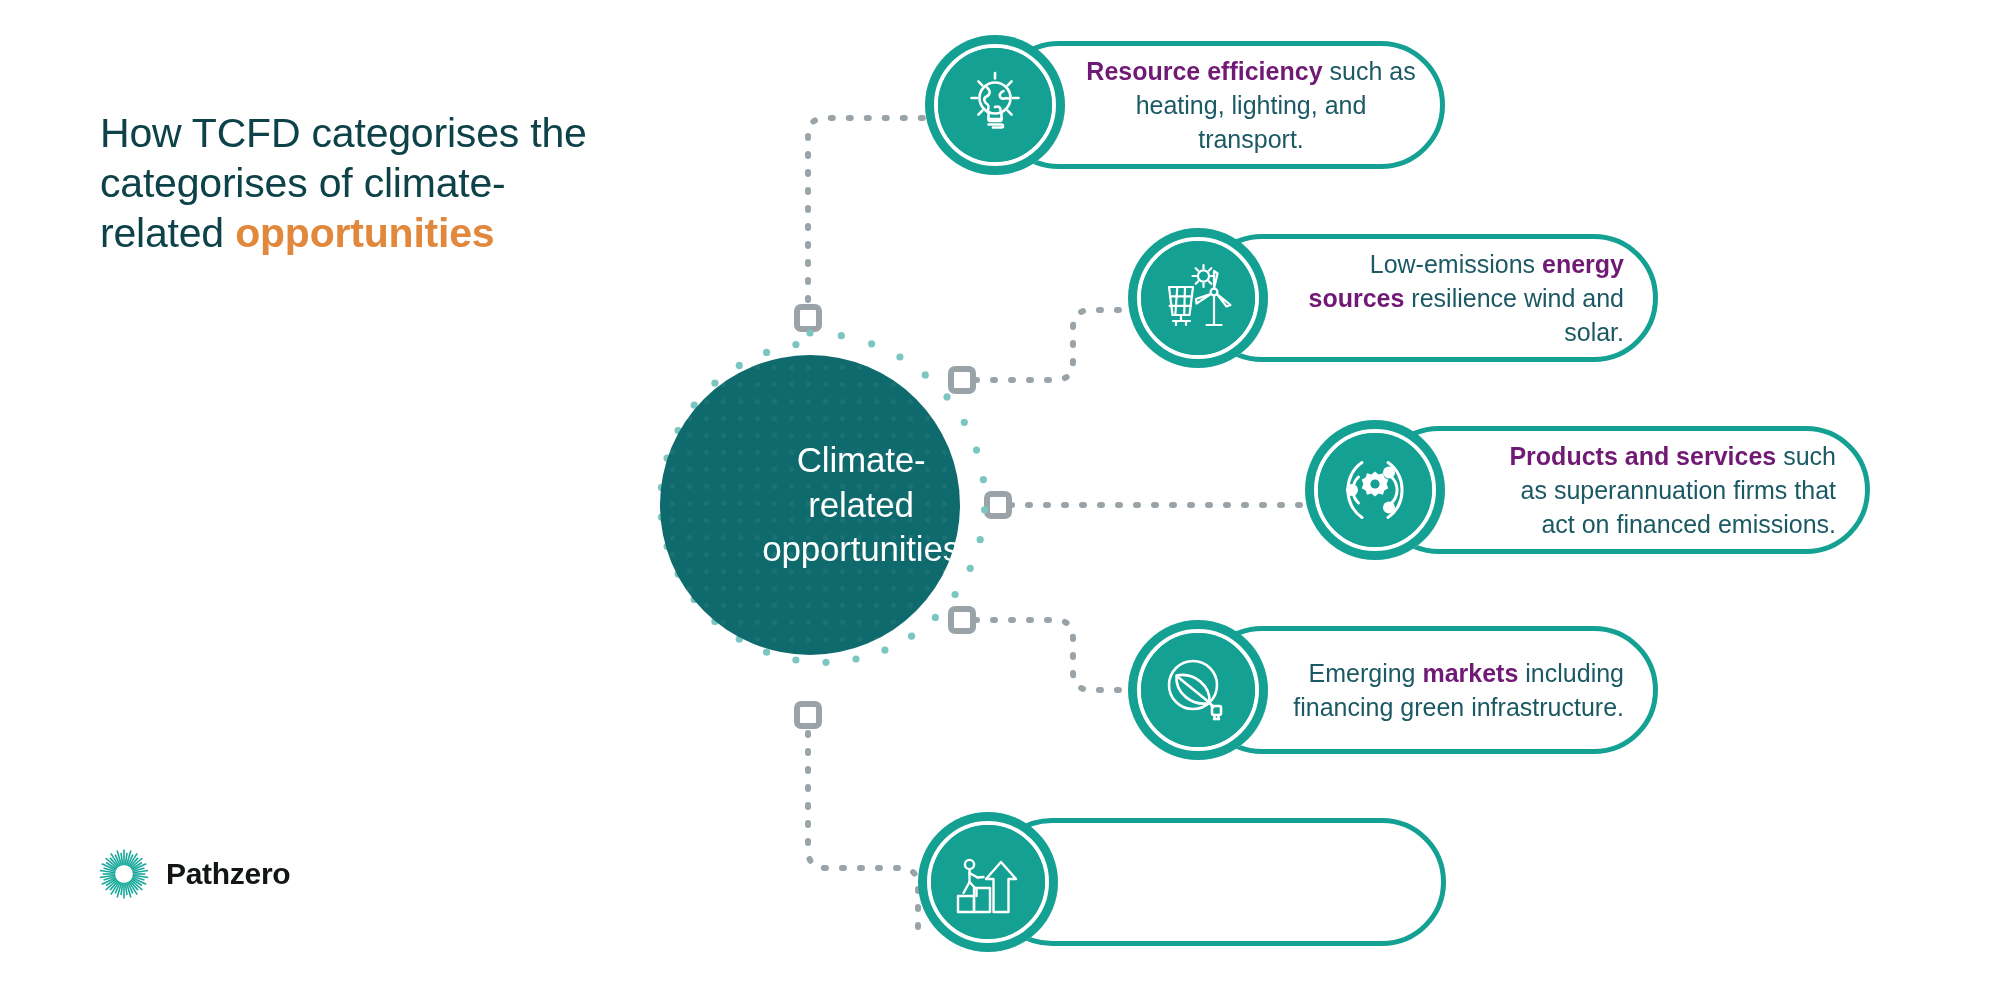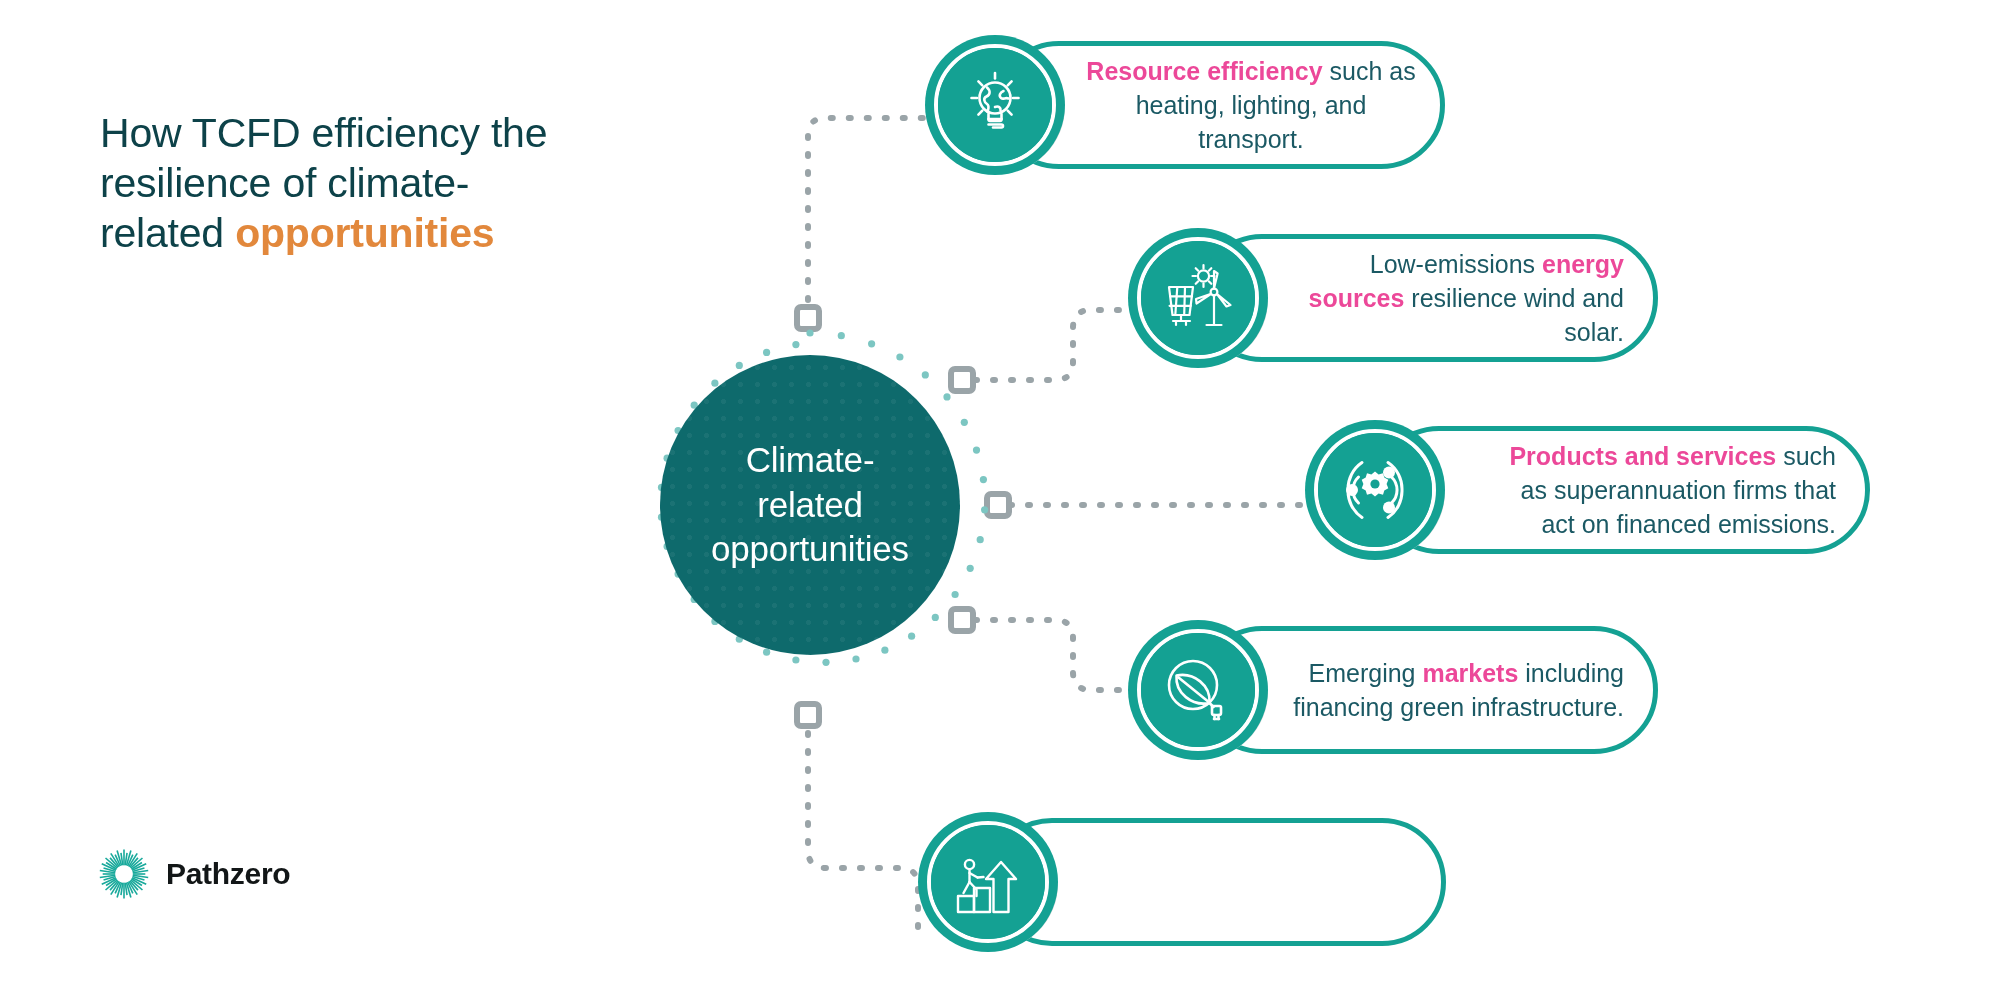--- a/index.html
+++ b/index.html
@@ -55,21 +55,21 @@
     top: 30px;
     width: 300px;
     height: 300px;
     border-radius: 50%;
     background-color: #0e6a6c;
     background-image: radial-gradient(circle, rgba(255,255,255,0.055) 2.6px, transparent 2.8px);
     background-size: 17px 17px;
     background-position: 4px 4px;
     display: flex;
     align-items: center;
-    justify-content: center;
+    justify-content: flex-end;
   }
   #hub-label {
     color: #ffffff;
     font-size: 35px;
     line-height: 1.28;
     text-align: center;
     font-weight: 400;
     letter-spacing: -0.2px;
     white-space: pre-line;
   }
@@ -162,21 +162,21 @@
     box-sizing: border-box;
   }
   .card-text p {
     margin: 0;
     font-size: 25px;
     line-height: 1.36;
     color: #1b5964;
     width: 100%;
   }
   .card-text .hl {
-    color: #ec4899;
+    color: #701a75;
     font-weight: 700;
   }
 
   
   #card-1 { left: 925px; top: 35px;  width: 520px; }
   #card-1 .card-text { left: 160px; right: 28px; }
   #card-1 .card-text p { text-align: center; }
 
   #card-2 { left: 1128px; top: 228px; width: 530px; }
   #card-2 .card-text { left: 165px; right: 34px; }
@@ -209,22 +209,22 @@
     font-weight: 700;
     color: #121617;
     letter-spacing: -0.3px;
   }
 </style>
 </head>
 <body>
 
 <div id="title-block">
   <h1 id="page-title">
-    <span>How TCFD efficiency the</span><br>
-    <span>resilience of climate-</span><br>
+    <span>How TCFD categorises the</span><br>
+    <span>categorises of climate-</span><br>
     <span>related </span><span class="accent">opportunities</span>
   </h1>
 </div>
 
 <svg id="connectors" viewBox="0 0 2000 1000" width="2000" height="1000" aria-hidden="true">
   <g fill="none" stroke="#9aa4a8" stroke-width="6" stroke-linecap="round" stroke-dasharray="2 16">
 
     <path d="M 808,318 L 808,135 Q 808,118 826,118 L 935,118"></path>
 
     <path d="M 975,380 L 1055,380 Q 1073,380 1073,362 L 1073,328 Q 1073,310 1091,310 L 1140,310"></path>

